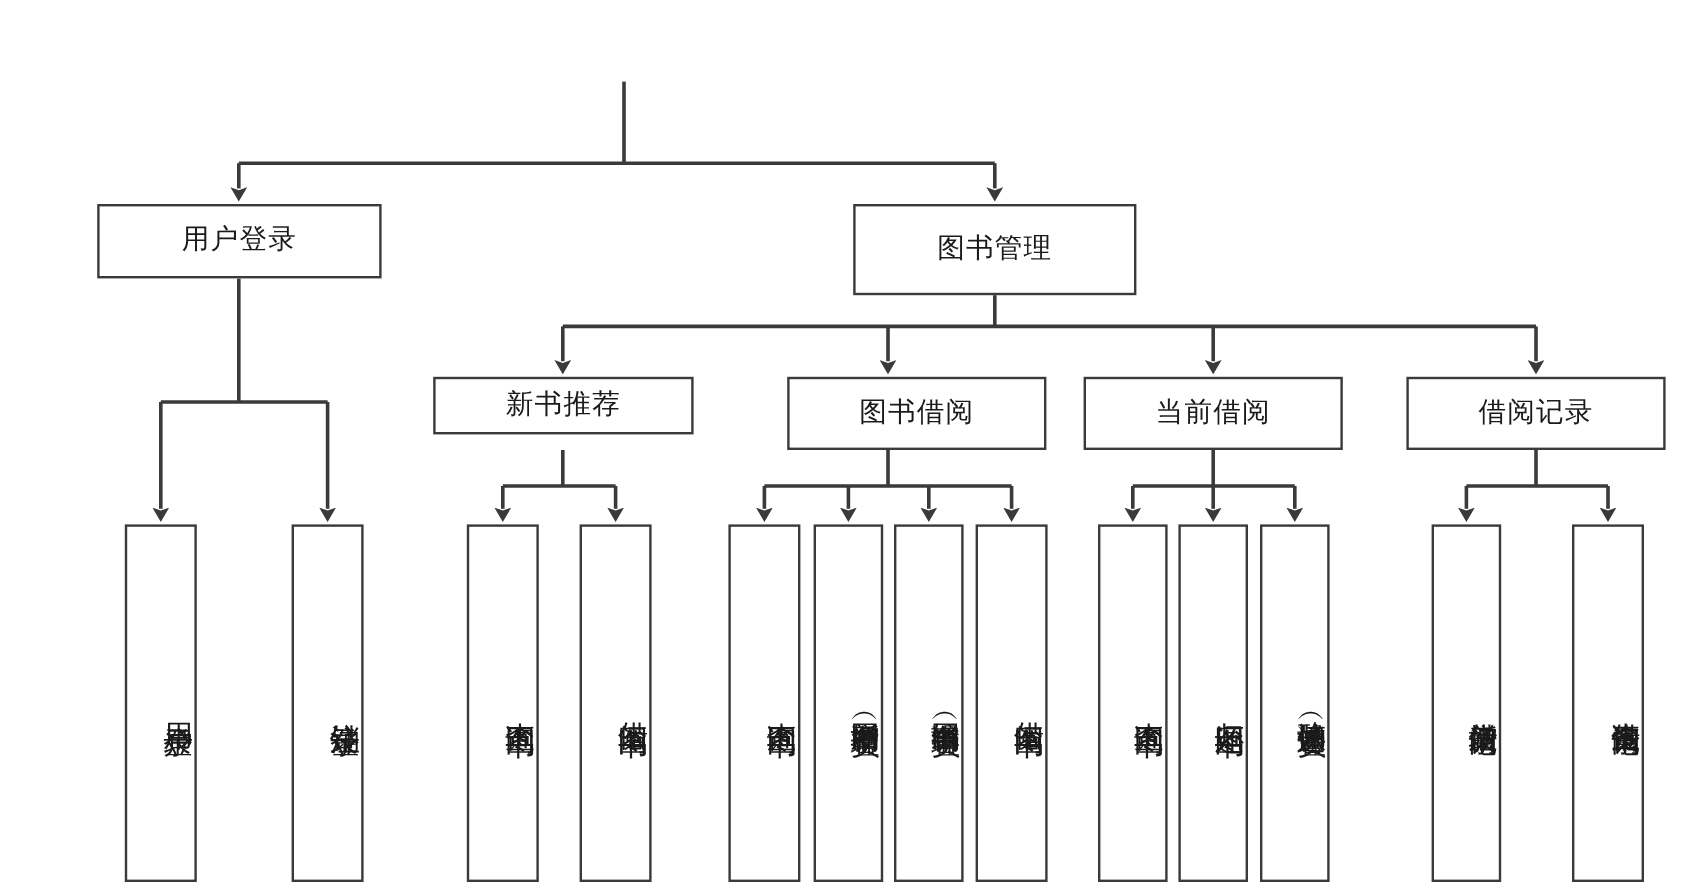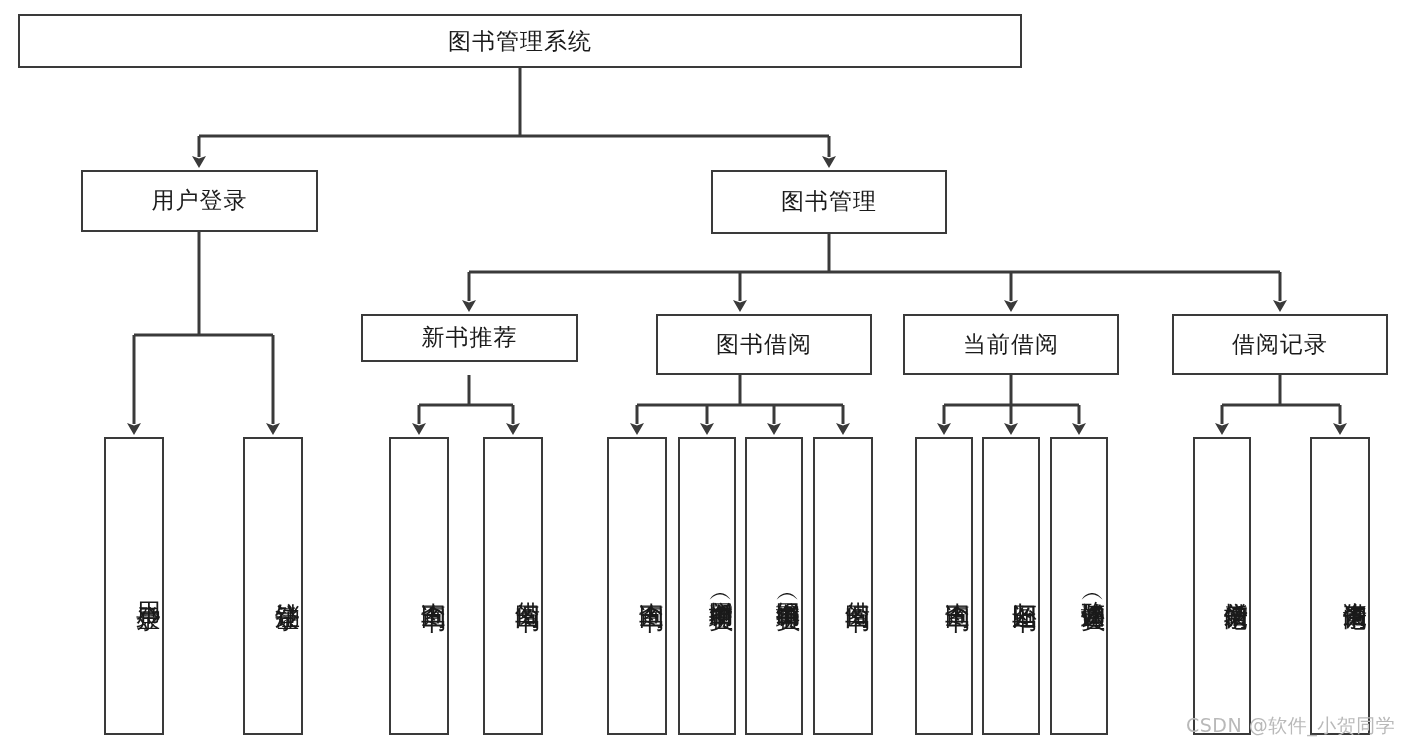--- a/index.html
+++ b/index.html
@@ -125,28 +125,25 @@
       <path d="M 1011 405 L 1011 424" marker-end="url(#arrow)"></path>
       <path d="M 1079 405 L 1079 424" marker-end="url(#arrow)"></path>
 
       <path d="M 1280 375 L 1280 405"></path>
       <path d="M 1222 405 L 1340 405"></path>
       <path d="M 1222 405 L 1222 424" marker-end="url(#arrow)"></path>
       <path d="M 1340 405 L 1340 424" marker-end="url(#arrow)"></path>
     </g>
   </svg>
 
-  <div class="node node-root" style="left:18px; top:14px; width:1004px; height:54px;">
-    <span>图书管理系统</span>
-  </div>
 
   <div class="node node-h" style="left:81px; top:170px; width:237px; height:62px;">
     <span>用户登录</span>
   </div>
-  <div class="node node-h" style="left:711px; top:170px; width:236px; height:64px;">
+  <div class="node node-h" style="left:711px; top:170px; width:236px; height:76px;">
     <span>图书管理</span>
   </div>
 
   <div class="node node-h" style="left:361px; top:314px; width:217px; height:48px;">
     <span>新书推荐</span>
   </div>
   <div class="node node-h" style="left:632px; top:314px; width:216px; height:61px;margin-left:24px;">
     <span>图书借阅</span>
   </div>
   <div class="node node-h" style="left:1172px; top:314px; width:216px; height:61px;">
@@ -189,15 +186,14 @@
   <div class="node node-v tall" style="left:1050px; top:437px; width:58px; height:298px;">
     <span>确认归还（管理员）</span>
   </div>
   <div class="node node-v tall" style="left:1193px; top:437px; width:58px; height:298px;">
     <span>新增借阅记录</span>
   </div>
   <div class="node node-v tall" style="left:1310px; top:437px; width:60px; height:298px;">
     <span>查询借阅记录</span>
   </div>
 
-  <div id="watermark">CSDN @软件_小贺同学</div>
 
 </div>
 
 </body></html>

